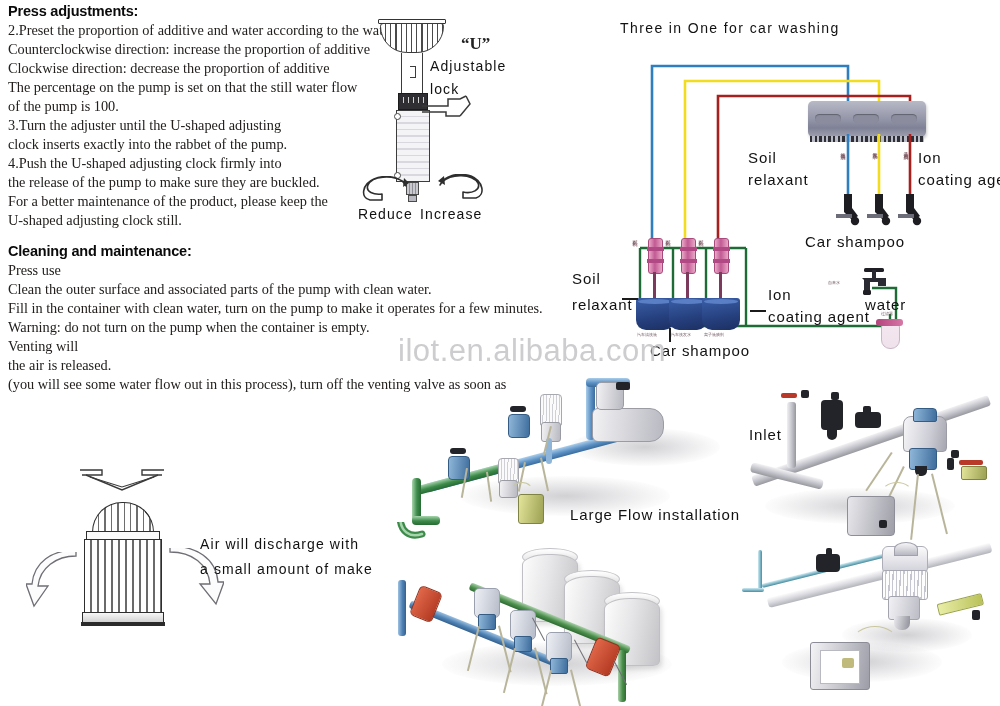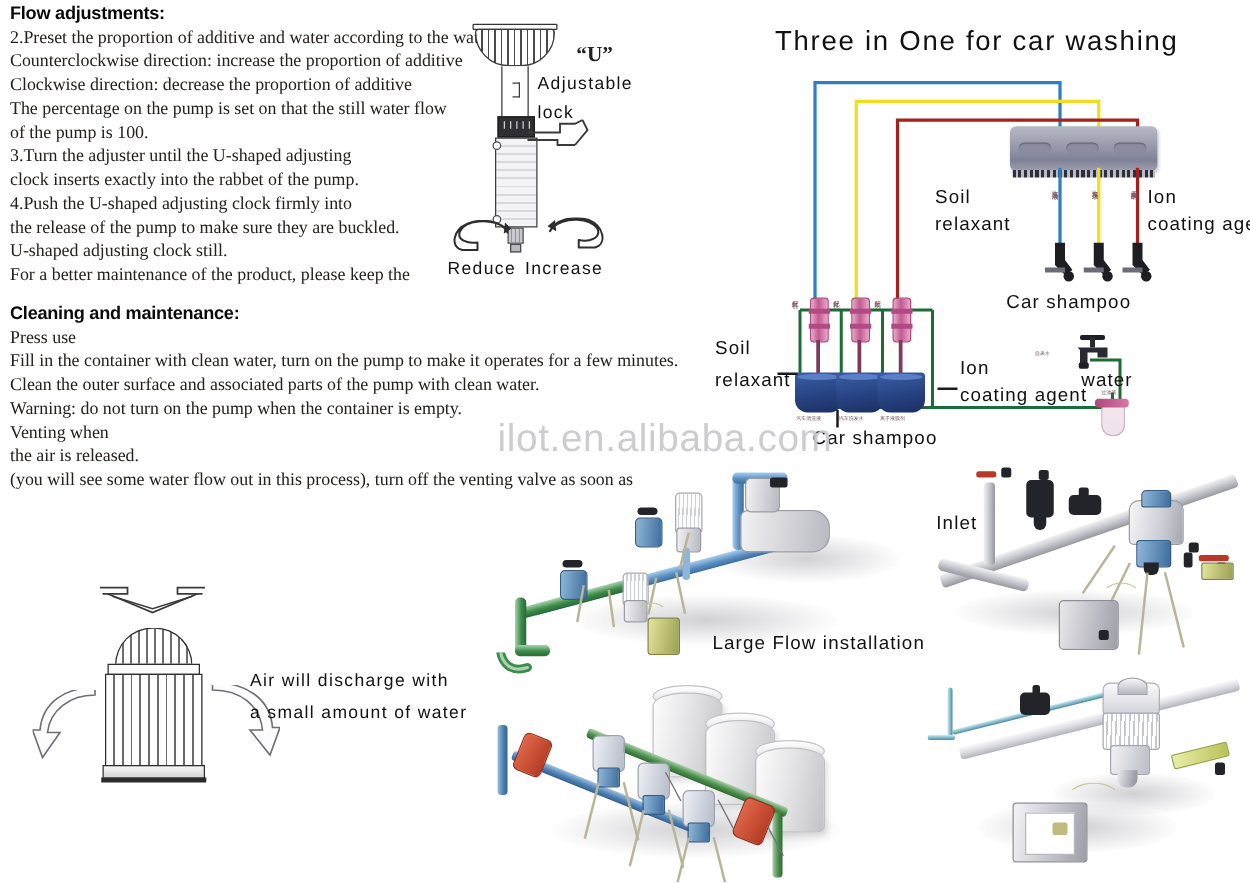--- a/index.html
+++ b/index.html
@@ -34,21 +34,21 @@
     line-height: 19px;
   }
   .diagram-label {
     font-family: "Liberation Sans", sans-serif;
     font-size: 14px;
     color: #111111;
     letter-spacing: 1.1px;
     white-space: nowrap;
   }
   .diagram-label.big {
-    font-size: 22px;
+    font-size: 14px;
     letter-spacing: 1.4px;
   }
   .diagram-label.mid {
     font-size: 15px;
     letter-spacing: 0.9px;
   }
   .cn-vert {
     font-family: "DejaVu Sans", sans-serif;
     font-size: 5px;
     color: #7a5560;
@@ -239,44 +239,44 @@
 
   
   .leader { position: absolute; background: #1b1b1b; }
 </style>
 </head>
 <body>
 
 <div id="page">
 
   <div class="abs" style="left:8px; top:3px;">
-    <div class="heading">Flow adjustments:</div>
+    <div class="heading">Press adjustments:</div>
     <div style="margin-top:2px;">
       <div class="body-line">2.Preset the proportion of additive and water according to the water</div>
       <div class="body-line">Counterclockwise direction: increase the proportion of additive</div>
       <div class="body-line">Clockwise direction: decrease the proportion of additive</div>
       <div class="body-line">The percentage on the pump is set on that the still water flow</div>
       <div class="body-line">of the pump is 100.</div>
       <div class="body-line">3.Turn the adjuster until the U-shaped adjusting</div>
       <div class="body-line"> clock inserts exactly into the rabbet of the pump.</div>
       <div class="body-line">4.Push the U-shaped adjusting clock firmly into</div>
       <div class="body-line">the release of the pump to make sure they are buckled.</div>
+      <div class="body-line">For a better maintenance of the product, please keep the</div>
       <div class="body-line">U-shaped adjusting clock still.</div>
-      <div class="body-line">For a better maintenance of the product, please keep the</div>
     </div>
   </div>
 
   <div class="abs" style="left:8px; top:243px;">
     <div class="heading">Cleaning and maintenance:</div>
     <div style="margin-top:2px;">
       <div class="body-line">Press use</div>
+      <div class="body-line">Clean the outer surface and associated parts of the pump with clean water.</div>
       <div class="body-line">Fill in the container with clean water, turn on the pump to make it operates for a few minutes.</div>
-      <div class="body-line">Clean the outer surface and associated parts of the pump with clean water.</div>
       <div class="body-line">Warning: do not turn on the pump when the container is empty.</div>
-      <div class="body-line">Venting when</div>
+      <div class="body-line">Venting will</div>
       <div class="body-line">the air is released.</div>
       <div class="body-line">(you will see some water flow out in this process), turn off the venting valve as soon as</div>
     </div>
   </div>
 
   <div class="abs" style="left:358px; top:10px; width:205px; height:215px;">
 
     <div class="abs pump-cup-lip" style="left:20px; top:9px;"></div>
     <div class="abs pump-cup" style="left:22px; top:13px;"></div>
     <div class="abs pump-neck" style="left:43px; top:43px;"></div>
@@ -485,21 +485,21 @@
 
     <svg class="abs" style="left:6px; top:122px;" width="56" height="60" viewBox="0 0 56 60">
       <path d="M50 4 C30 4 14 16 12 34 L22 34 L8 54 L0 32 L6 32 C8 10 26 -2 50 -2 Z" fill="#fcfcfc" stroke="#6e6e74" stroke-width="1.3"></path>
     </svg>
 
     <svg class="abs" style="left:146px; top:118px;" width="58" height="62" viewBox="0 0 58 62">
       <path d="M4 4 C26 4 42 16 44 36 L34 36 L50 56 L58 34 L52 34 C50 10 30 -2 4 -2 Z" fill="#fcfcfc" stroke="#6e6e74" stroke-width="1.3"></path>
     </svg>
 
     <div class="abs diagram-label" style="left:180px; top:106px;">Air will discharge with</div>
-    <div class="abs diagram-label" style="left:180px; top:131px;">a small amount of water</div>
+    <div class="abs diagram-label" style="left:180px; top:131px;">a small amount of make</div>
   </div>
 
   <div class="abs watermark" style="left:398px; top:333px;">ilot.en.alibaba.com</div>
 
   <div class="abs" style="left:400px; top:358px; width:340px; height:170px; overflow:hidden;">
 
     <div class="shadow-blob" style="left:60px; top:118px; width:210px; height:40px;"></div>
     <div class="shadow-blob" style="left:170px; top:70px; width:150px; height:38px;"></div>
 
     <div class="pipe" style="left:26px; top:126px; width:216px; height:9px;
@@ -541,21 +541,21 @@
     <div class="legbar" style="left:140px; top:100px; width:1.6px; height:34px; transform:rotate(-12deg);"></div>
     <div class="legbar" style="left:150px; top:68px; width:1.6px; height:30px; transform:rotate(14deg);"></div>
 
     <div class="abs" style="left:118px; top:136px; width:24px; height:28px;
          background:linear-gradient(100deg,#e3e59a,#9ba052); border:1px solid #7f8444; border-radius:3px;"></div>
     <div class="hose" style="left:110px; top:124px; width:22px; height:20px;"></div>
 
     <div class="abs diagram-label mid" style="left:170px; top:148px;">Large Flow installation</div>
   </div>
 
-  <div class="abs" style="left:735px; top:362px; width:265px; height:168px; overflow:hidden;">
+  <div class="abs" style="left:735px; top:378px; width:265px; height:168px; overflow:hidden;">
 
     <div class="shadow-blob" style="left:30px; top:110px; width:190px; height:36px;"></div>
 
     <div class="pipe" style="left:18px; top:98px; width:250px; height:11px;
          background:linear-gradient(180deg,#f2f2f4,#c6c6ce 50%,#98989f);
          transform:rotate(-19deg); transform-origin:left center;"></div>
 
     <div class="pipe" style="left:52px; top:24px; width:9px; height:66px;
          background:linear-gradient(90deg,#f0f0f3,#c2c2ca 55%,#96969d); border-radius:3px;"></div>
     <div class="pipe" style="left:16px; top:84px; width:74px; height:10px;

